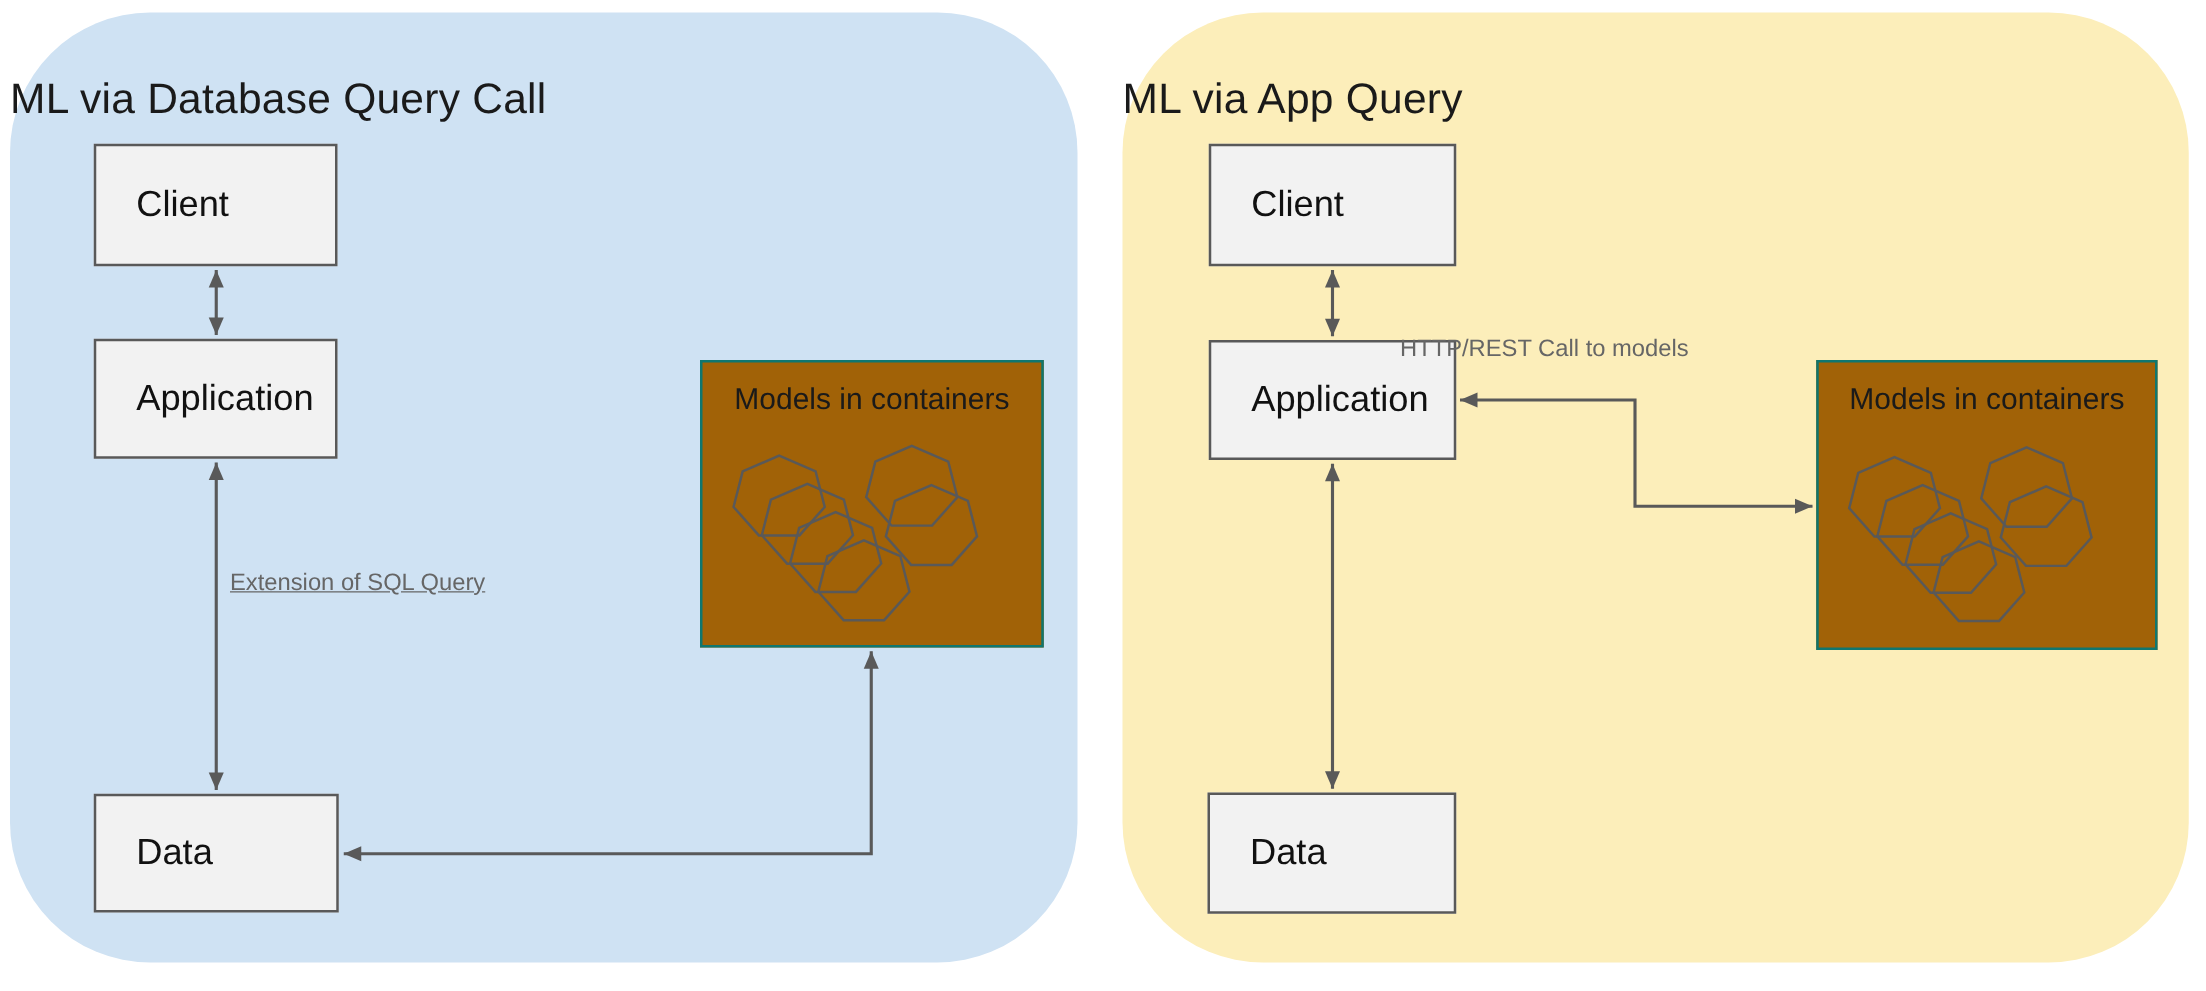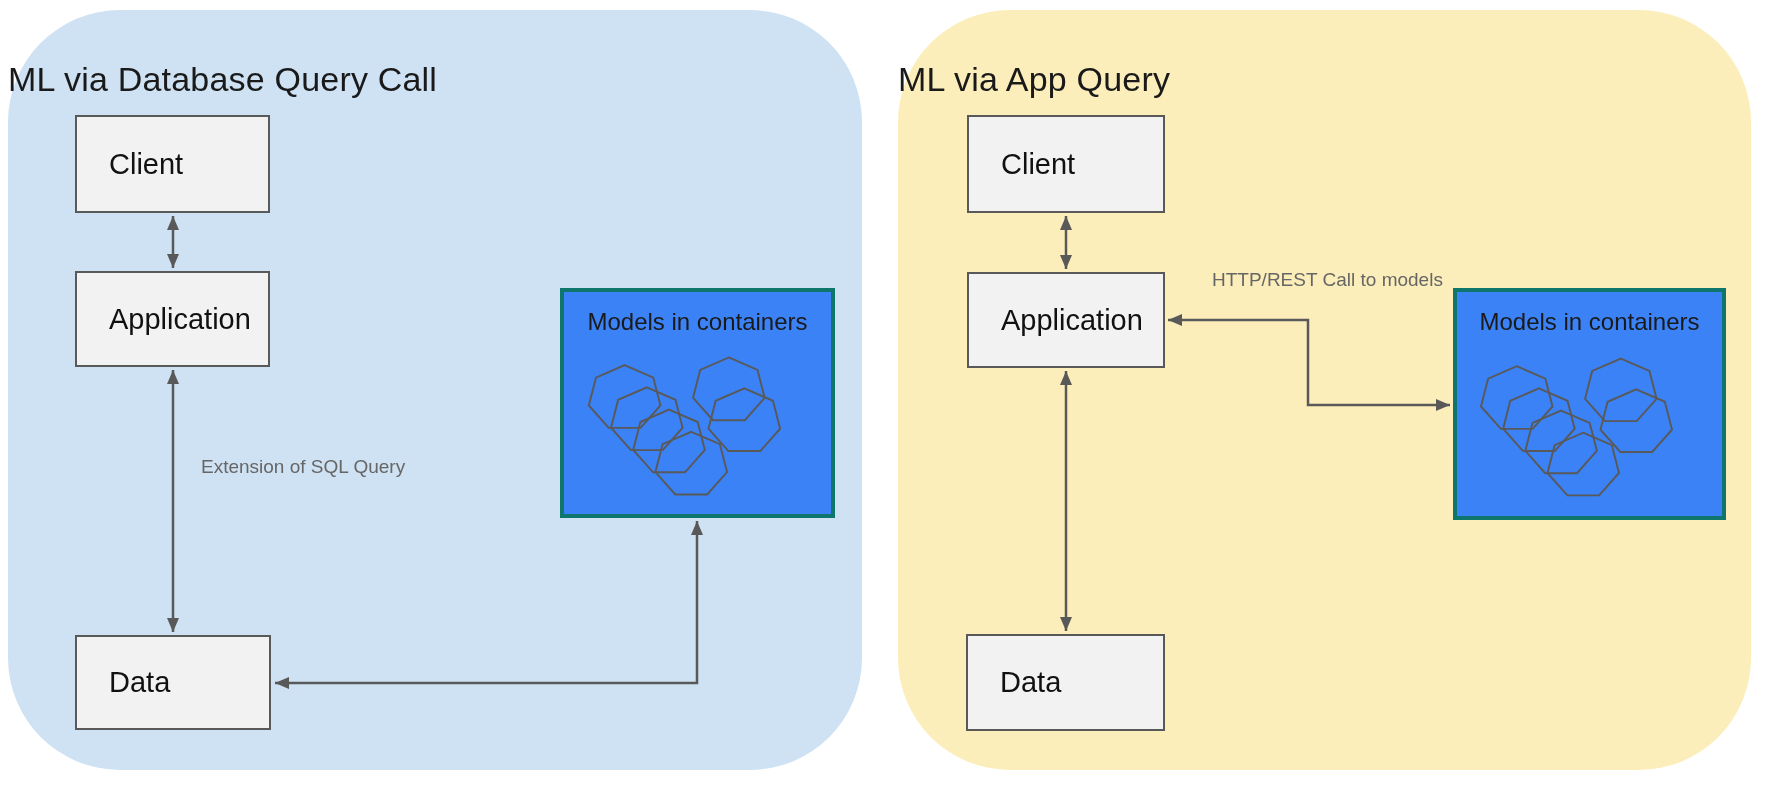--- a/index.html
+++ b/index.html
@@ -35,22 +35,22 @@
     border: 2px solid #595959;
     display: flex;
     align-items: center;
     padding-left: 32px;
     font-size: 29px;
     color: #111111;
   }
   .models-box {
     position: absolute;
     box-sizing: border-box;
-    background: #3b82f6;
-    border: 4px solid #0f766e;
+    background: #a16207;
+    border: 2px solid #0f766e;
   }
   .models-title {
     position: absolute;
     top: 16px;
     left: 0;
     width: 100%;
     text-align: center;
     font-size: 24px;
     color: #1a1a1a;
   }
@@ -74,22 +74,22 @@
   #l-client      { left: 75px;   top: 115px; width: 195px; height: 98px; }
   #l-application { left: 75px;   top: 271px; width: 195px; height: 96px; }
   #l-data        { left: 75px;   top: 635px; width: 196px; height: 95px; }
   #l-models      { left: 560px;  top: 288px; width: 275px; height: 230px; }
   
   #r-client      { left: 967px;  top: 115px; width: 198px; height: 98px; }
   #r-application { left: 967px;  top: 272px; width: 198px; height: 96px; }
   #r-data        { left: 966px;  top: 634px; width: 199px; height: 97px; }
   #r-models      { left: 1453px; top: 288px; width: 273px; height: 232px; }
   
-  #label-sql  { left: 201px;  top: 456px; }
-  #label-http { left: 1212px; top: 269px; }
+  #label-sql  { left: 184px;  top: 456px; text-decoration: underline; }
+  #label-http { left: 1120px; top: 269px; }
 </style>
 </head>
 <body>
 
 <div id="canvas">
 
   <svg width="0" height="0" style="position:absolute" aria-hidden="true">
     <defs>
       <polygon id="hept" points="0,-34.2 29.7,-21.3 37.1,7.6 16.5,30.8 -16.5,30.8 -37.1,7.6 -29.7,-21.3" fill="none" stroke="#595959" stroke-width="2"></polygon>
       <marker id="arrowE" markerUnits="userSpaceOnUse" markerWidth="18" markerHeight="16" refX="16" refY="8" orient="auto">

